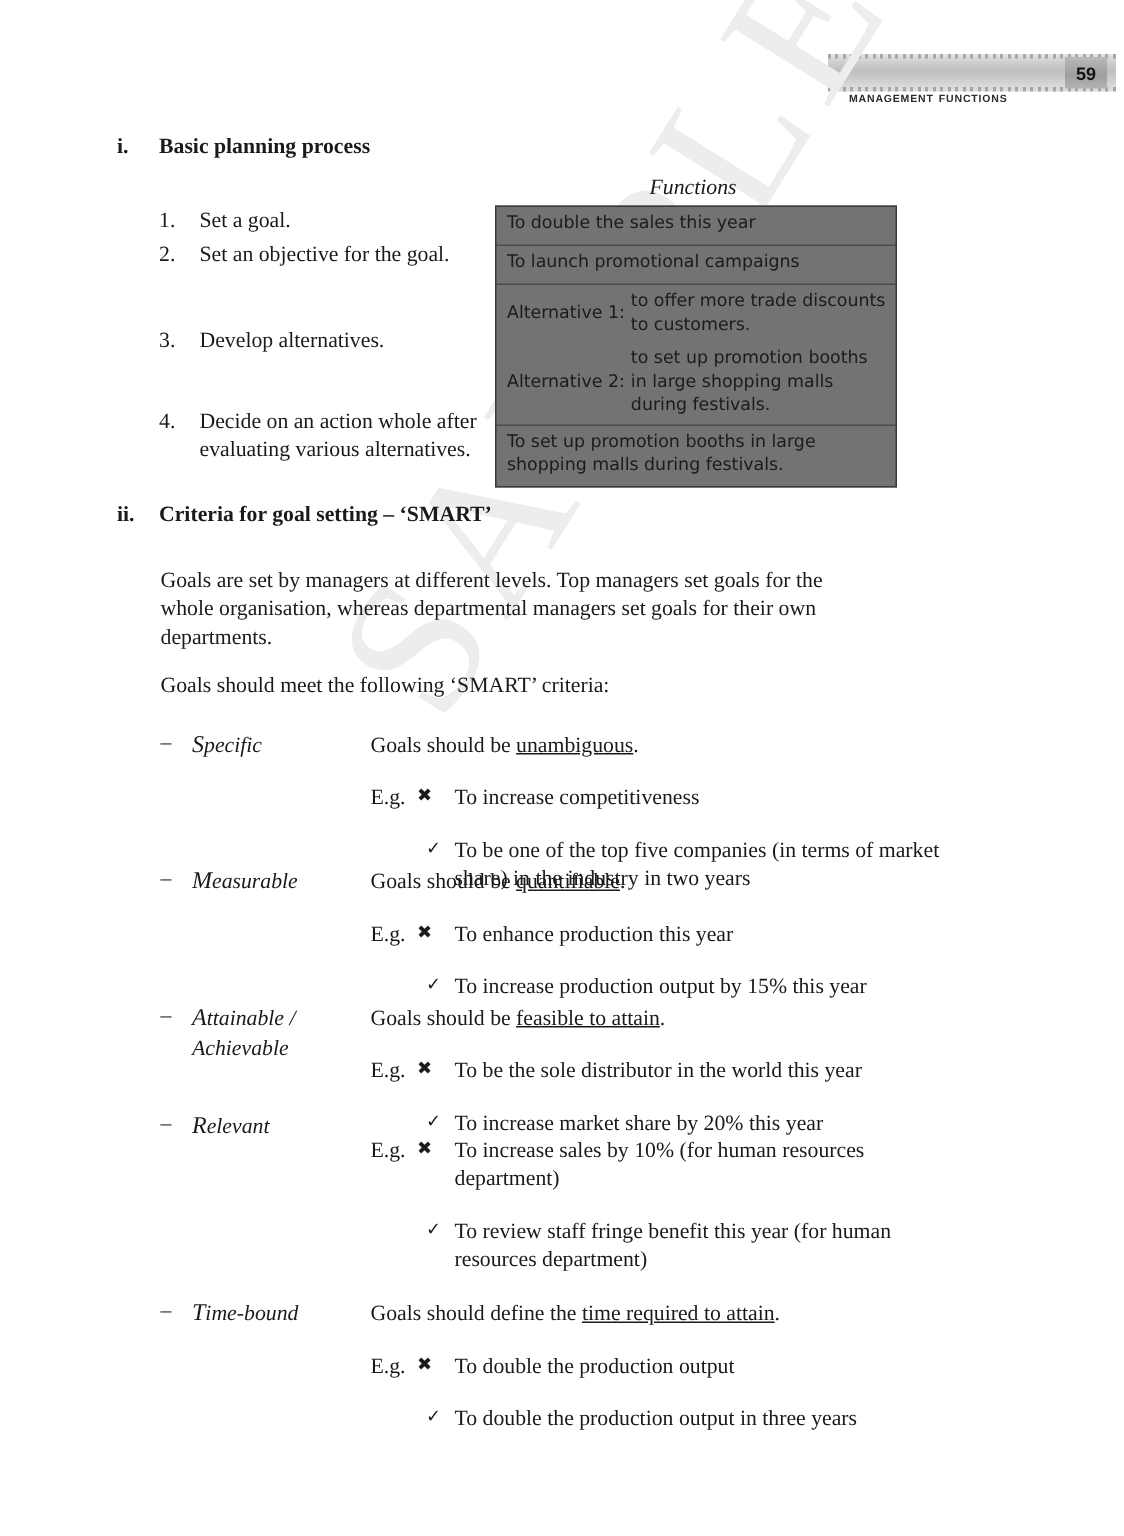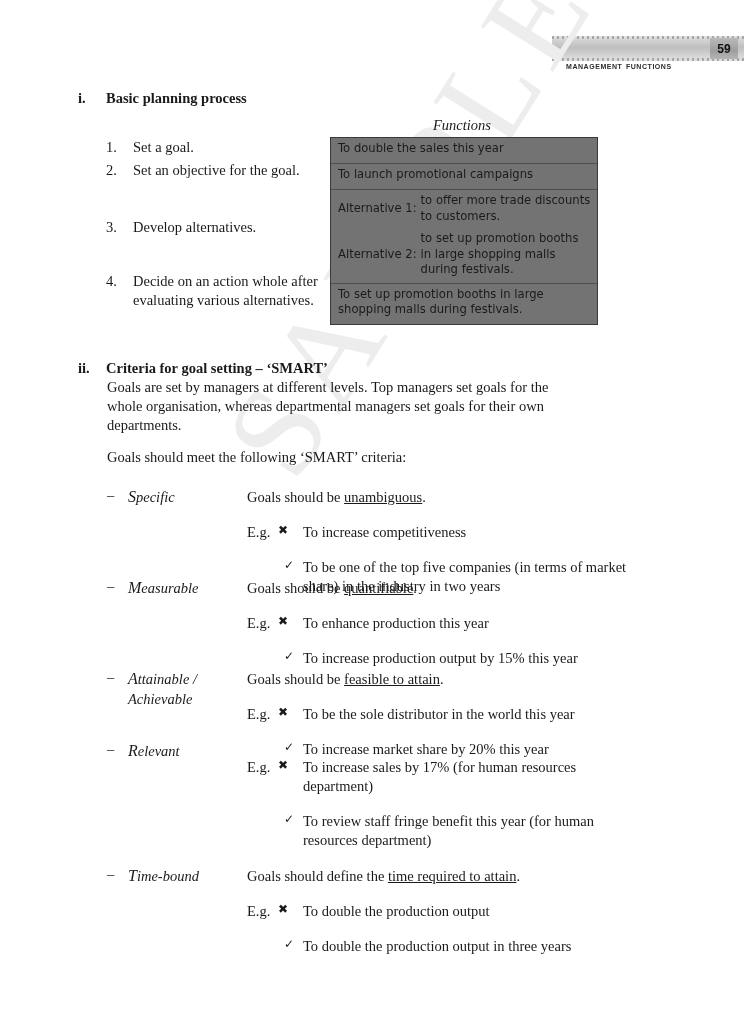--- a/index.html
+++ b/index.html
@@ -114,21 +114,21 @@
     width: 28px;
     flex: 0 0 28px;
   }
   .sec-title {
     font-weight: bold;
     font-size: 14.5px;
     white-space: nowrap;
   }
 
   #sec-i  { left: 78px; top: 90px; }
-  #sec-ii { left: 78px; top: 360px; }
+  #sec-ii { left: 78px; top: 335px; }
 
   
   .steps {
     position: absolute;
     left: 106px;
     top: 138px;
     width: 230px;
     font-size: 14.5px;
     line-height: 1.28;
   }
@@ -359,21 +359,21 @@
 
   <div class="smart-item" style="top:741px">
     <span class="smart-dash">–</span>
     <div class="smart-term">
       <span class="cap">R</span><span>elevant</span>
     </div>
     <div class="smart-body">
       <div class="eg-row">
         <span class="eg-label">E.g.</span>
         <span class="eg-mark cross">✖</span>
-        <span class="eg-text">To increase sales by 17% (for human resources department)</span>
+        <span class="eg-text">To increase sales by 10% (for human resources department)</span>
       </div>
       <div class="eg-row nolabel">
         <span class="eg-label">E.g.</span>
         <span class="eg-mark tick">✓</span>
         <span class="eg-text">To review staff fringe benefit this year (for human resources department)</span>
       </div>
     </div>
   </div>
 
   <div class="smart-item" style="top:866px">

